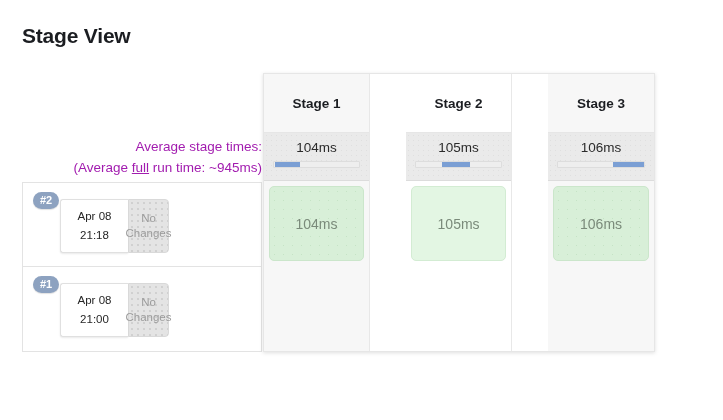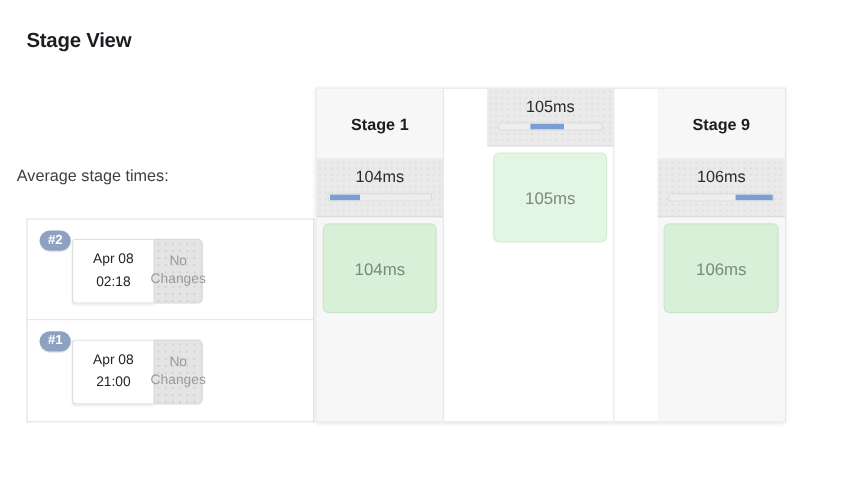--- a/index.html
+++ b/index.html
@@ -8,33 +8,34 @@
     background: #ffffff;
     font-family: "Liberation Sans", sans-serif;
     overflow: hidden;
   }
   #root { position: relative; width: 723px; height: 420px; }
 
   
   .page-title {
     position: absolute;
     left: 22px; top: 24px;
-    font-size: 17px;
+    font-size: 21px;
     font-weight: bold;
     color: #1b1d21;
     letter-spacing: -0.2px;
   }
 
   
   .avg-labels {
     position: absolute;
     left: 14px; top: 136px;
     width: 248px;
+    text-align: right;
     font-size: 13.5px;
-    color: #404040;
+    color: #a21caf;
     line-height: 21px;
   }
   .avg-labels .line2 { white-space: nowrap; }
   .avg-labels u { text-decoration: underline; }
 
   
   .runs-panel {
     position: absolute;
     left: 22px; top: 182px;
     width: 240px;
@@ -193,29 +194,30 @@
 </style>
 </head>
 <body>
 
 <div id="root">
 
   <div class="page-title">Stage View</div>
 
   <div class="avg-labels">
     <div class="line1">Average stage times:</div>
+    <div class="line2"><span>(Average </span><u>full</u><span> run time: ~945ms)</span></div>
   </div>
 
   <div class="runs-panel">
     <div class="run-row">
       <div class="run-badge">#2</div>
       <div class="run-card-wrap">
         <div class="run-datetime">
           <div>Apr 08</div>
-          <div>02:18</div>
+          <div>21:18</div>
         </div>
         <div class="run-nochange">
           <div>
             <div>No</div>
             <div>Changes</div>
           </div>
         </div>
       </div>
     </div>
     <div class="run-row">
@@ -248,36 +250,37 @@
         </div>
         <div class="cell">
           <div class="cell-inner green">104ms</div>
         </div>
         <div class="cell">
           <div class="cell-inner empty"></div>
         </div>
       </div>
 
       <div class="col">
+        <div class="col-head">Stage 2</div>
         <div class="col-avg">
           <div class="avg-text">105ms</div>
           <div class="bar-track">
             <div class="bar-fill" style="left: 31%; width: 32%; background: rgb(123, 159, 212);"></div>
           </div>
         </div>
         <div class="cell">
           <div class="cell-inner green light">105ms</div>
         </div>
         <div class="cell">
           <div class="cell-inner empty"></div>
         </div>
       </div>
 
       <div class="col shaded">
-        <div class="col-head">Stage 9</div>
+        <div class="col-head">Stage 3</div>
         <div class="col-avg">
           <div class="avg-text">106ms</div>
           <div class="bar-track">
             <div class="bar-fill" style="left: 64%; width: 36%; background: rgb(123, 159, 212);"></div>
           </div>
         </div>
         <div class="cell">
           <div class="cell-inner green">106ms</div>
         </div>
         <div class="cell">

